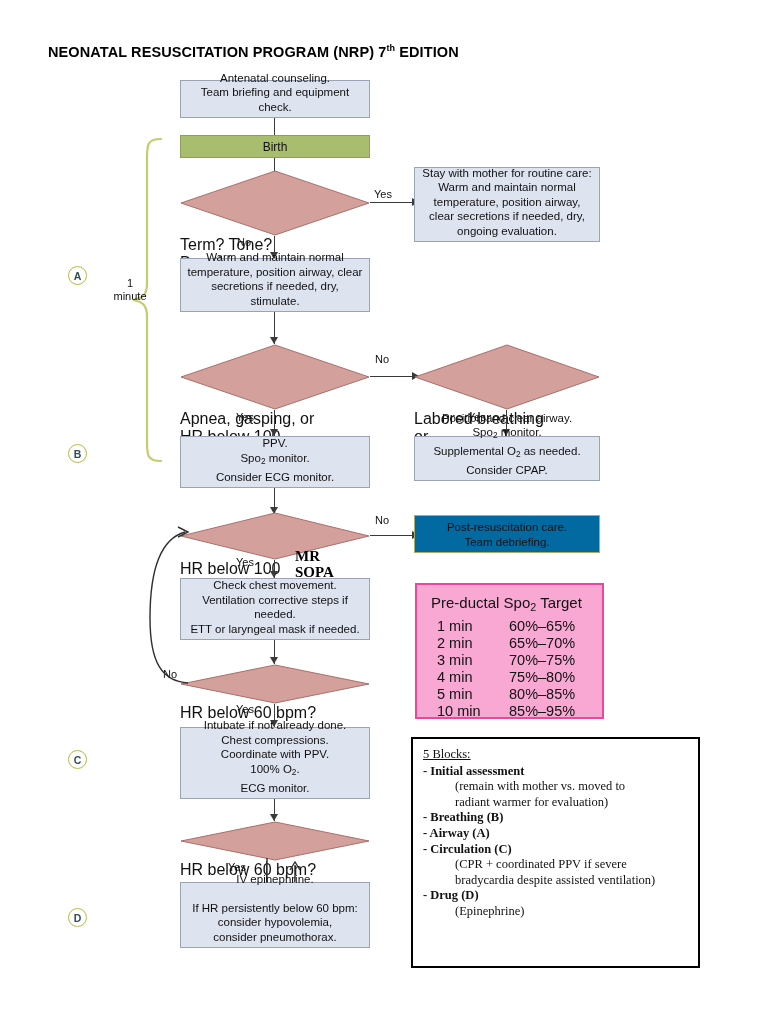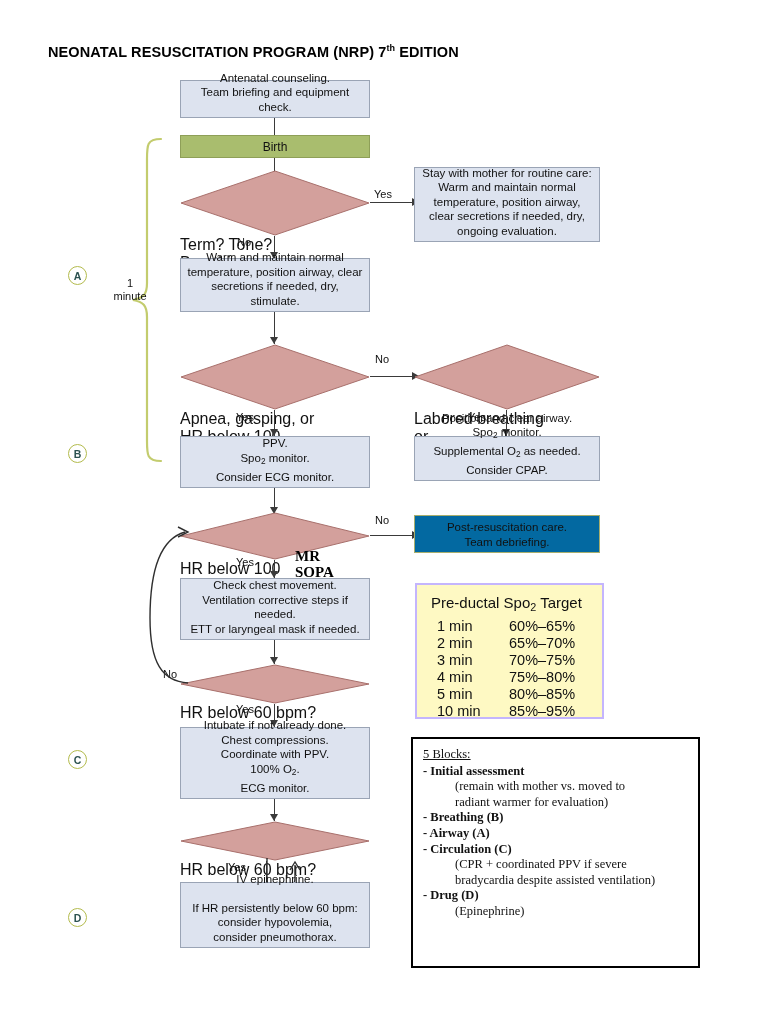--- a/index.html
+++ b/index.html
@@ -53,21 +53,21 @@
   
   #mrsopa{
     left:295px;top:548px;width:90px;
     font-family:"Liberation Serif","DejaVu Serif",serif;
     font-weight:bold;font-size:15px;line-height:16px;color:#000;
   }
 
   
   #spotable{
     left:415px;top:583px;width:189px;height:136px;
-    border:2px solid #c4b5fd;background:#fef9c3;padding:9px 10px 6px 14px;
+    border:2px solid #ec4899;background:#f9a8d4;padding:9px 10px 6px 14px;
   }
   #spotable .thead{font-size:15px;margin-bottom:5px;white-space:nowrap;}
   #spotable table{border-collapse:collapse;font-size:14.5px;}
   #spotable td{padding:0 0 1px 0;line-height:16px;white-space:nowrap;}
   #spotable td.tmin{width:72px;padding-left:6px;}
 
   
   #blocks{
     left:411px;top:737px;width:289px;height:231px;
     border:2px solid #000;background:#fff;padding:8px 10px;

